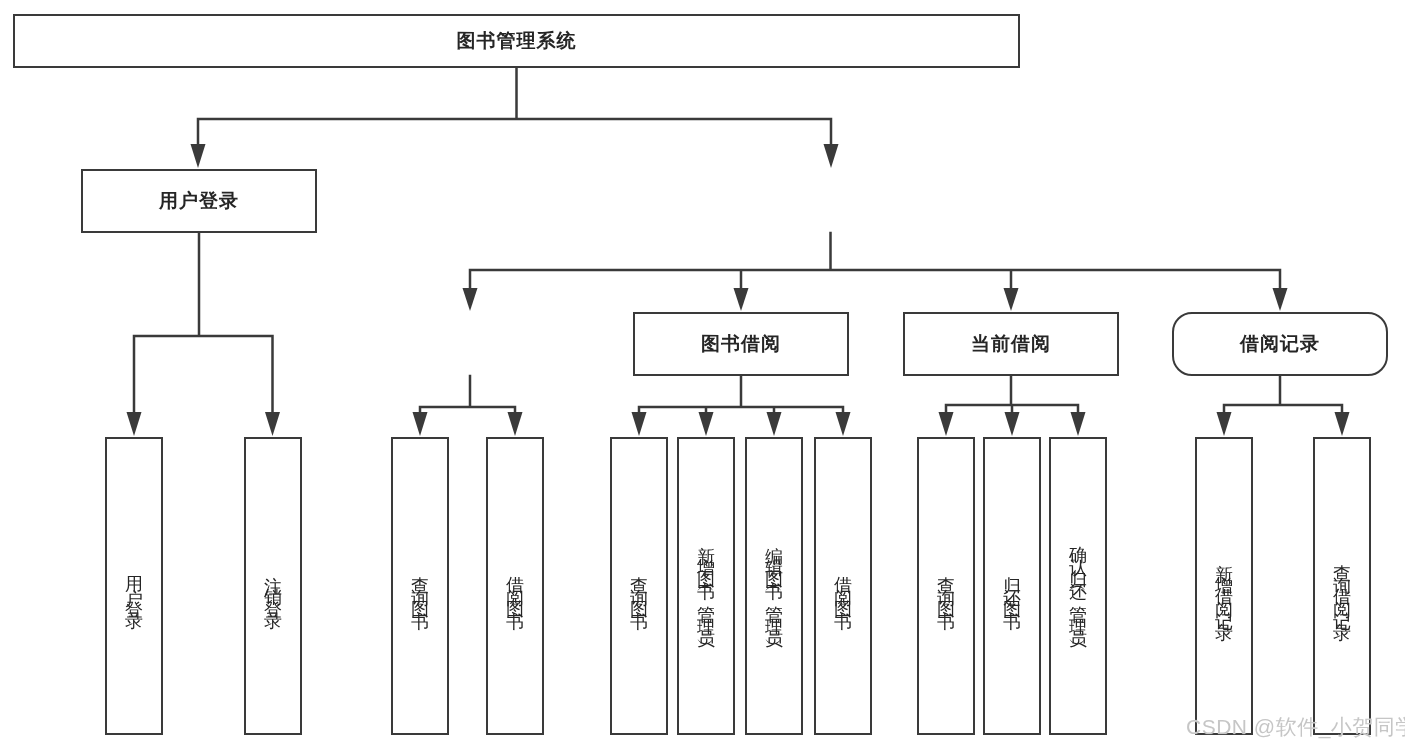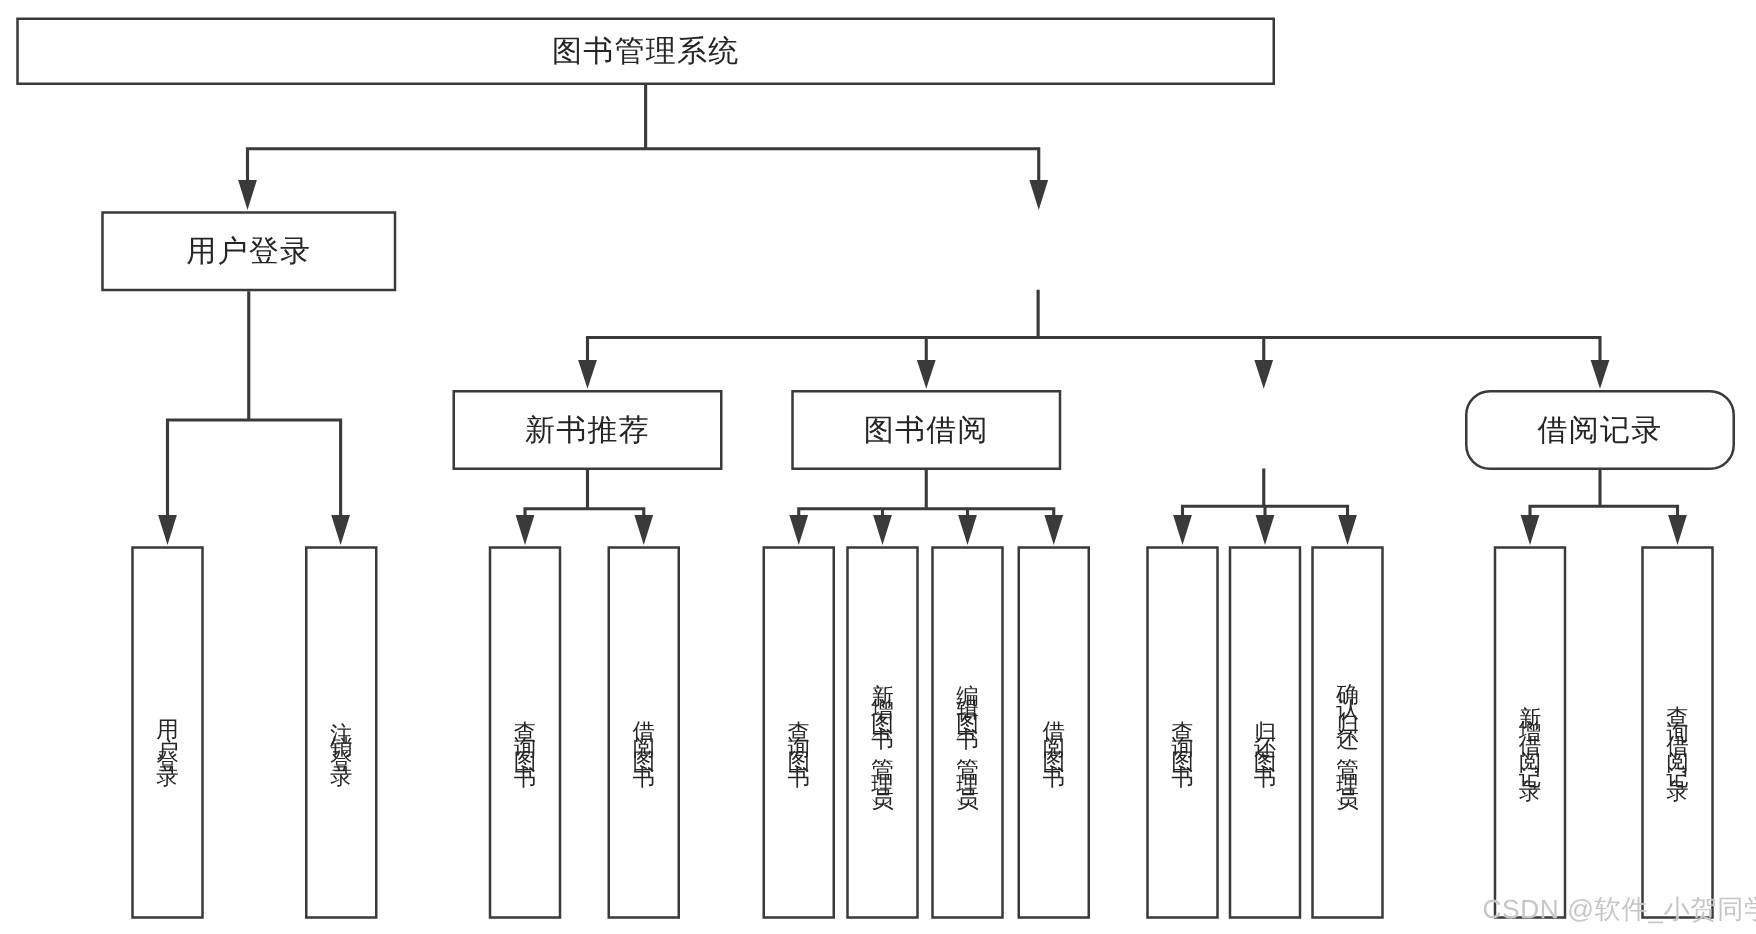--- a/index.html
+++ b/index.html
@@ -25,24 +25,25 @@
   .box {
     position: absolute;
     border: 2.5px solid #3a3a3a;
     background: #ffffff;
     box-sizing: border-box;
     display: flex;
     align-items: center;
     justify-content: center;
   }
   .hlabel {
-    font-size: 24px;
+    font-size: 19px;
     color: #252525;
     letter-spacing: 1px;
     white-space: nowrap;
+    font-weight: bold;
   }
   .vlabel {
     writing-mode: vertical-rl;
     text-orientation: mixed;
     font-size: 18px;
     letter-spacing: 12px;
     color: #252525;
     line-height: 1;
     white-space: nowrap;
   }
@@ -138,26 +139,26 @@
   </svg>
 
   <div class="box root">
     <span class="hlabel">图书管理系统</span>
   </div>
 
   <div class="box l1 n-userlogin">
     <span class="hlabel">用户登录</span>
   </div>
 
-  <div class="box l2 n-newbook">
-    <span class="hlabel">新书推荐</span>
-  </div>
   <div class="box l2 n-borrow">
     <span class="hlabel">图书借阅</span>
   </div>
+  <div class="box l2 n-current">
+    <span class="hlabel">当前借阅</span>
+  </div>
   <div class="box l2 n-records">
     <span class="hlabel">借阅记录</span>
   </div>
 
   <div class="box leaf lf1">
     <span class="vlabel">用户登录</span>
   </div>
   <div class="box leaf lf2">
     <span class="vlabel">注销登录</span>
   </div>

